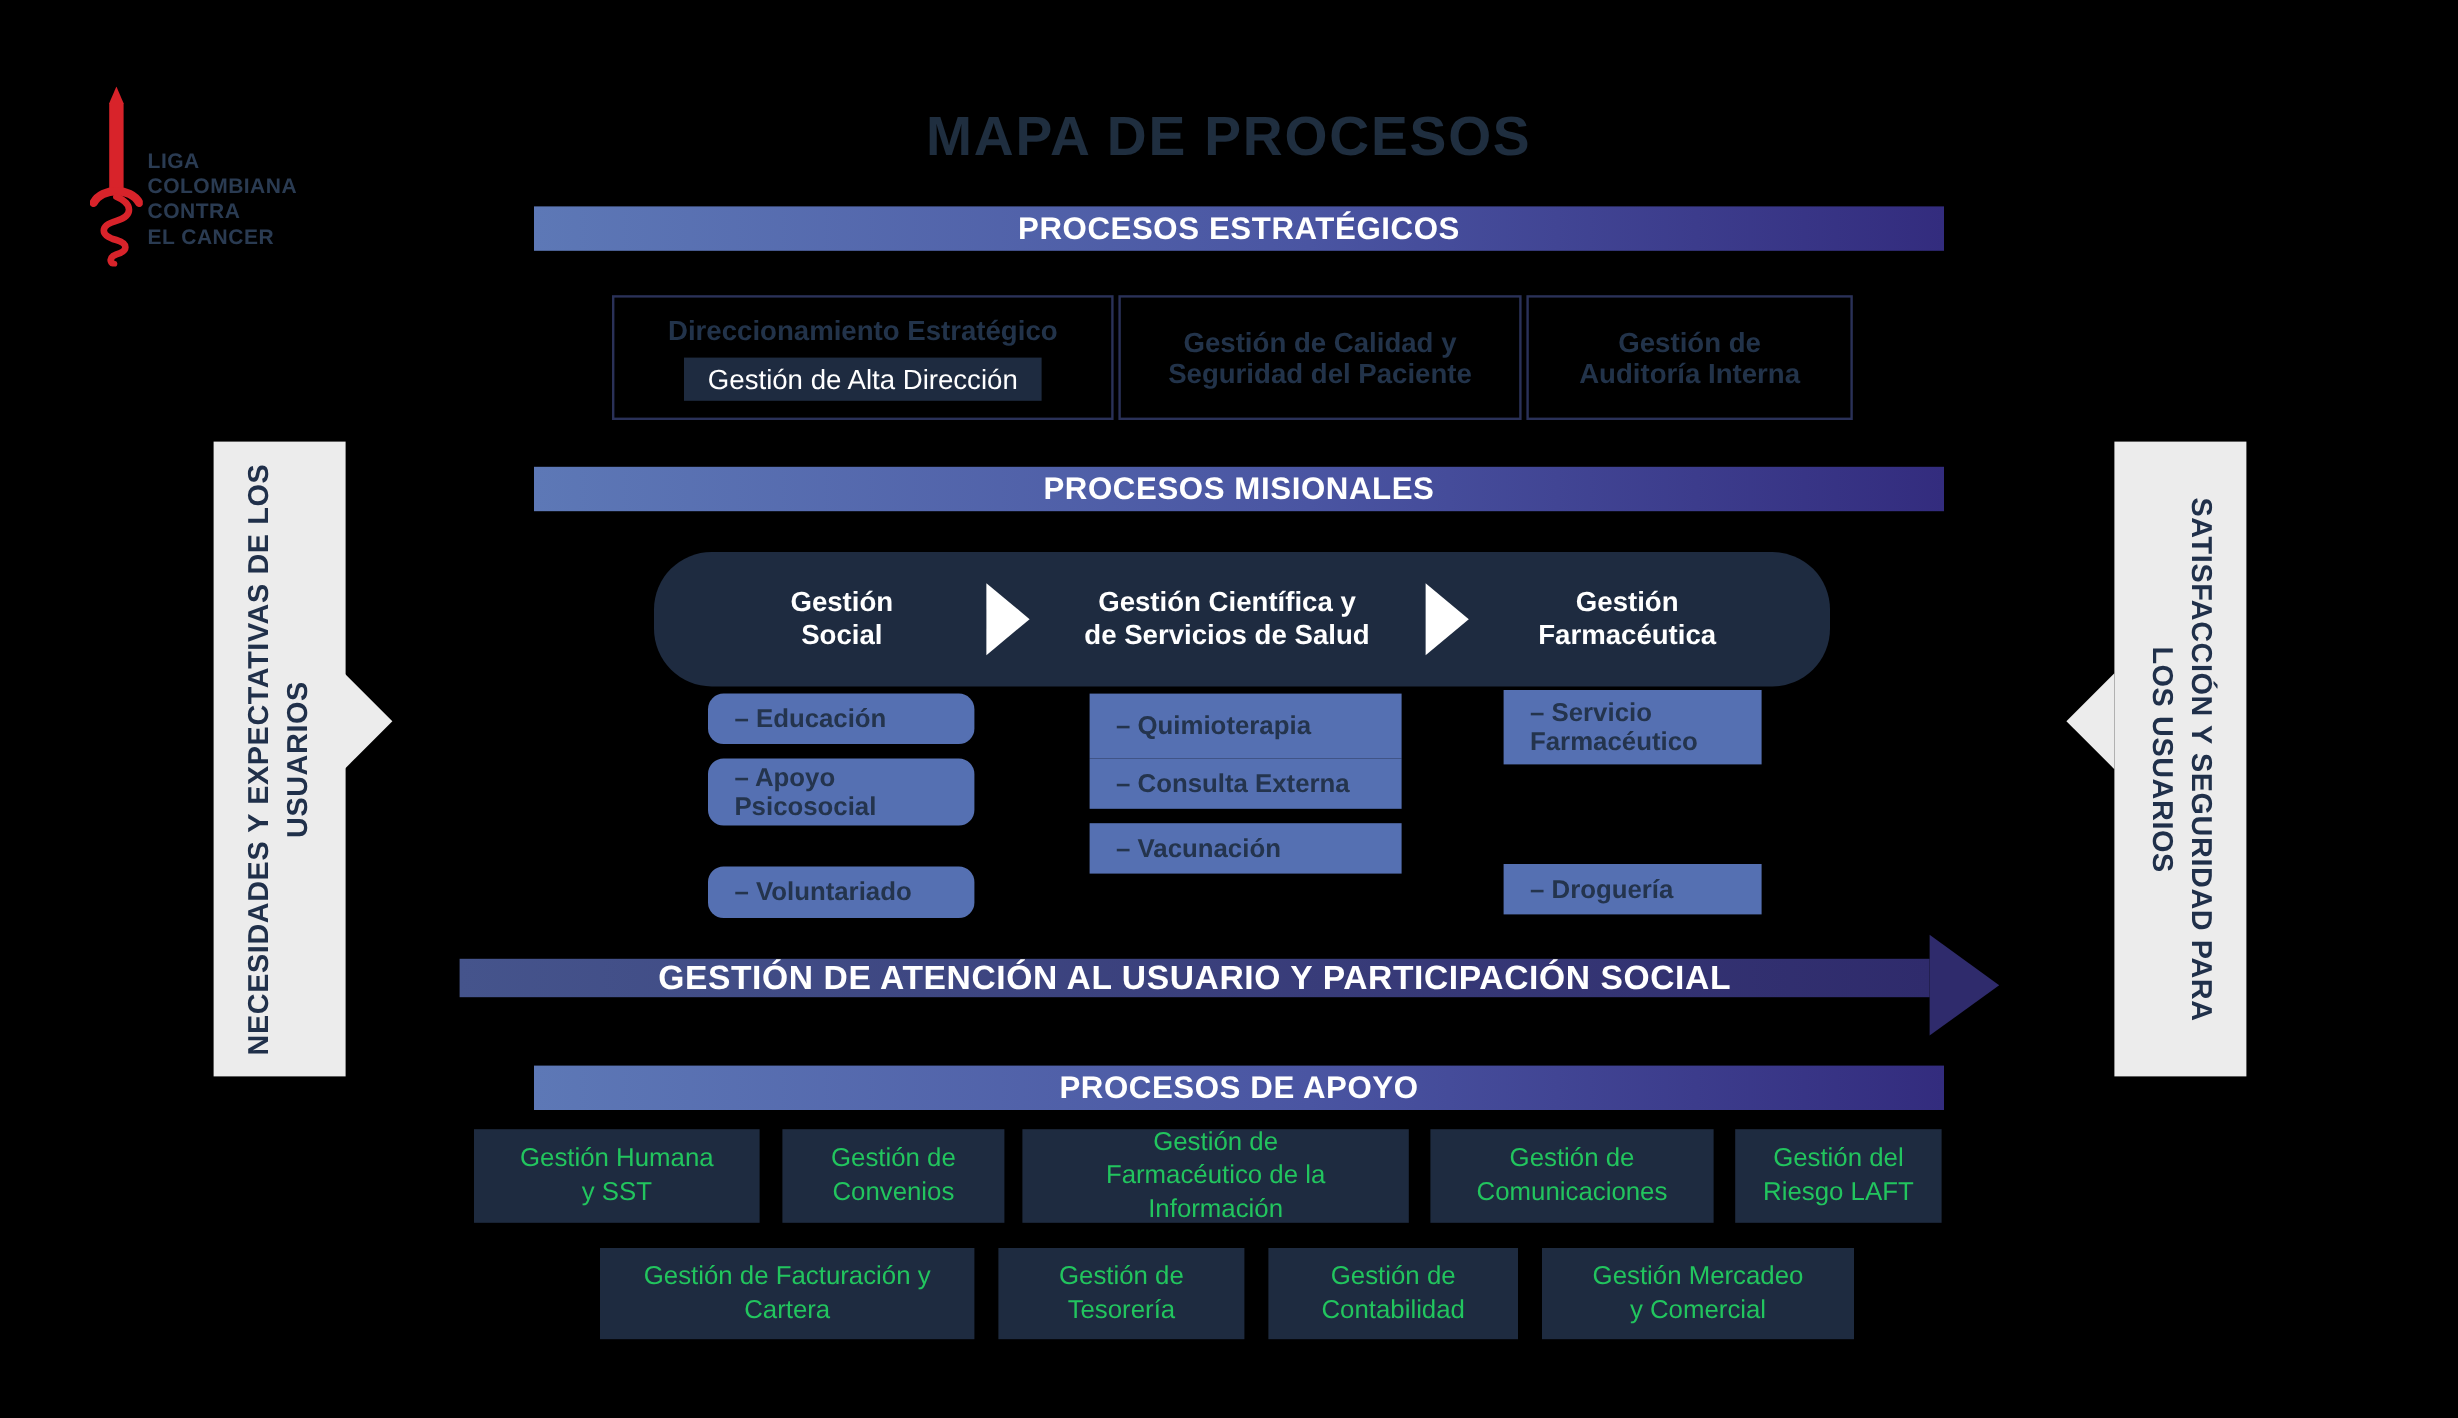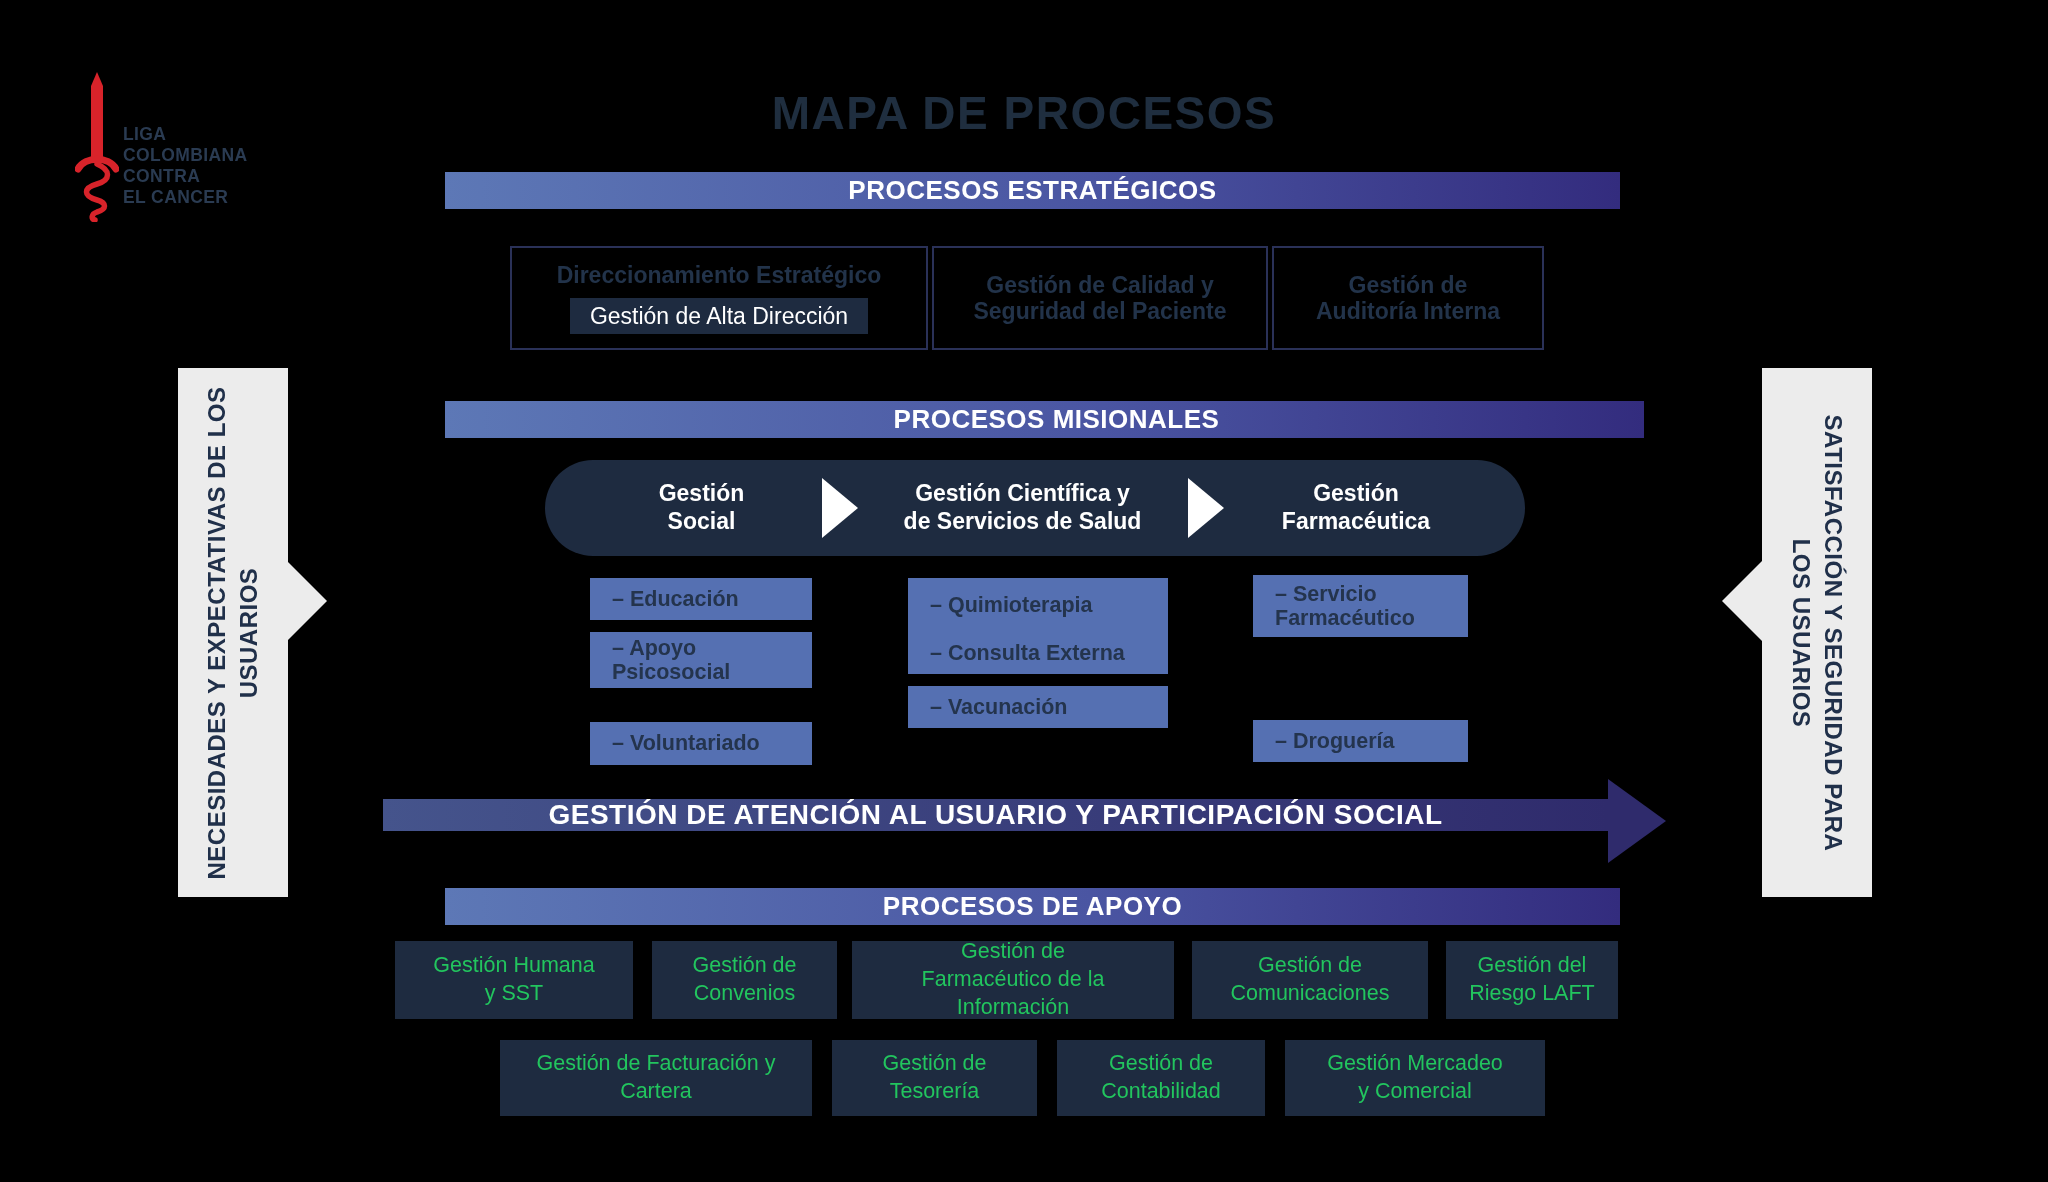--- a/index.html
+++ b/index.html
@@ -14,49 +14,49 @@
 
   
   .title{position:absolute;left:0;top:86px;width:100%;text-align:center;
          font-size:46px;font-weight:bold;color:#1f2e3f;letter-spacing:1.5px;}
 
   
   .banner{position:absolute;left:445px;width:1175px;height:37px;display:flex;align-items:center;
           justify-content:center;color:#ffffff;font-weight:bold;font-size:26px;letter-spacing:0.5px;
           background:linear-gradient(90deg,#5d78b6 0%,#4a55a2 55%,#332c7e 100%);}
   #banner-strategic{top:172px;}
-  #banner-missional{top:401px;padding-left:24px;}
+  #banner-missional{top:389px;}
   #banner-support{top:888px;}
 
   
   .strat-box{position:absolute;top:246px;height:104px;border:2px solid #2a3158;box-sizing:border-box;
              display:flex;flex-direction:column;align-items:center;justify-content:center;gap:9px;
              color:#22334a;font-weight:bold;font-size:23px;text-align:center;line-height:1.15;}
   #strat1{left:510px;width:418px;}
   #strat2{left:932px;width:336px;}
   #strat3{left:1272px;width:272px;}
   #strat2 .strat-title{width:260px;}
   #strat3 .strat-title{width:190px;}
   .strat-sub{background:#1e2b40;color:#ffffff;font-weight:normal;font-size:23px;padding:5px 20px;}
 
   
-  .pill{position:absolute;left:545px;top:460px;width:980px;height:96px;background:#1e2b40;
+  .pill{position:absolute;left:545px;top:460px;width:980px;height:112px;background:#1e2b40;
         border-radius:48px;display:flex;align-items:center;justify-content:center;gap:45px;
         color:#ffffff;font-weight:bold;font-size:23px;text-align:center;line-height:1.2;}
   .pill-tri{width:0;height:0;border-top:30px solid transparent;border-bottom:30px solid transparent;
             border-left:36px solid #ffffff;flex:0 0 auto;}
   .pill-l1{width:150px;}
   .pill-l2{width:240px;}
   .pill-l3{width:175px;}
 
   
   .item{position:absolute;background:#5570b2;color:#24344d;font-weight:bold;font-size:21.5px;
         display:flex;align-items:center;padding-left:22px;padding-right:6px;box-sizing:border-box;
         line-height:1.12;}
-  .c1{left:590px;width:222px;}
+  .c1{left:590px;width:222px;border-radius:13px;}
   .c2{left:908px;width:260px;}
   .c3{left:1253px;width:215px;}
   #i11{top:578px;height:42px;}
   #i12{top:632px;height:56px;}
   #i13{top:722px;height:43px;}
   #i21{top:578px;height:54px;}
   #i22{top:632px;height:42px;}
   #i23{top:686px;height:42px;}
   #i31{top:575px;height:62px;}
   #i32{top:648px;height:62px;}

